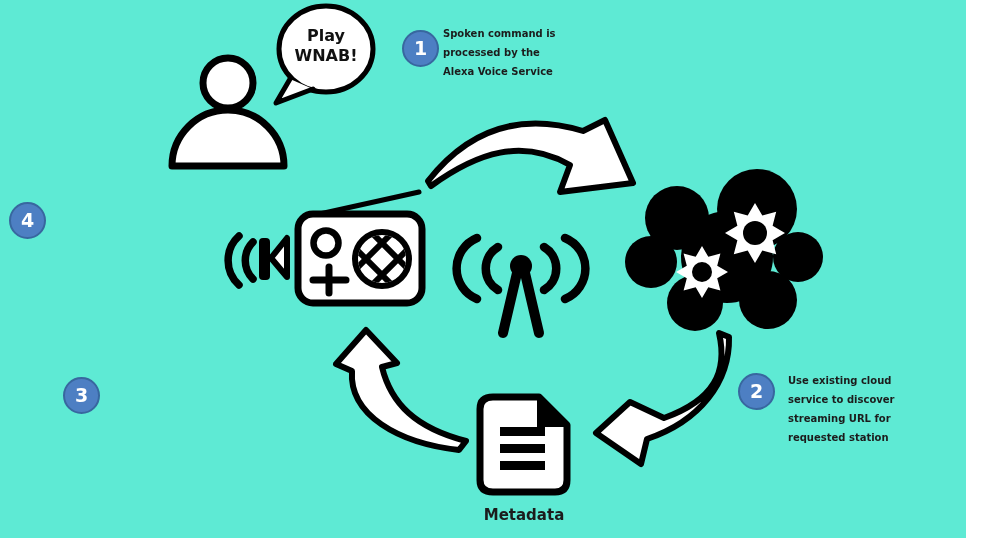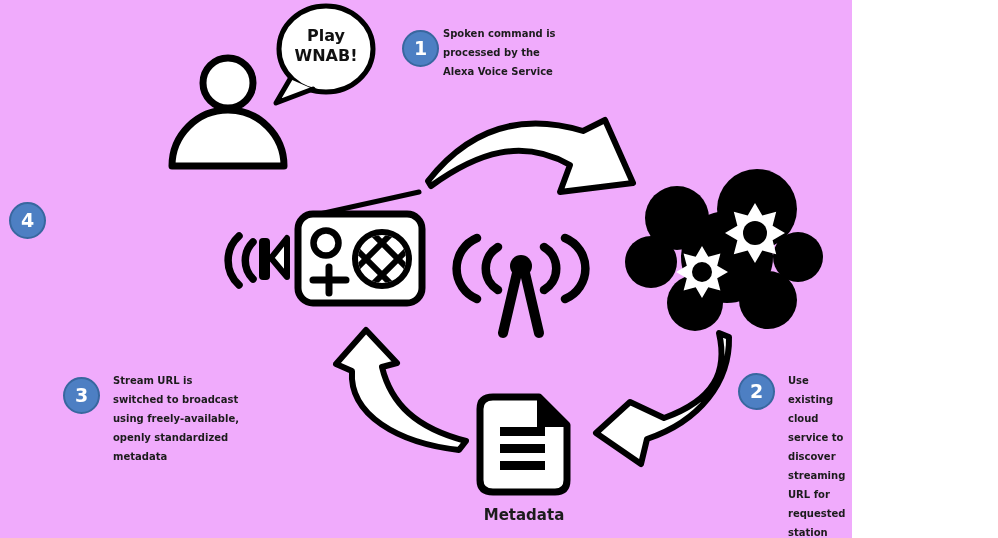--- a/index.html
+++ b/index.html
@@ -1,17 +1,17 @@
 <!DOCTYPE html>
 <html><head>
 <meta charset="utf-8">
 <style>
   html,body{margin:0;padding:0;background:#ffffff;}
   .canvas{
-    position:relative;width:852px;height:538px;background:#f0abfc;overflow:hidden;
+    position:relative;width:966px;height:538px;background:#5eead4;overflow:hidden;
     font-family:"DejaVu Sans","Liberation Sans",sans-serif;
   }
   .canvas svg{position:absolute;left:0;top:0;}
   .badge{
     position:absolute;width:37px;height:37px;border-radius:50%;
     background:#4d7fc3;border:2px solid #38679f;box-sizing:border-box;
     color:#ffffff;font-weight:700;font-size:19px;line-height:33px;text-align:center;
   }
   .step-text{
     position:absolute;color:#1c1c1c;font-weight:700;font-size:10px;line-height:19px;
@@ -134,23 +134,18 @@
 processed by the
 Alexa Voice Service</div>
 
   <div class="badge" style="left:738px;top:373px">2</div>
   <div class="step-text" style="left:788px;top:371px">Use existing cloud
 service to discover
 streaming URL for
 requested station</div>
 
   <div class="badge" style="left:63px;top:377px">3</div>
-  <div class="step-text" style="left:113px;top:371px">Stream URL is
-switched to broadcast
-using freely-available,
-openly standardized
-metadata</div>
 
   <div class="badge" style="left:9px;top:202px">4</div>
 
   <div class="metadata-label">Metadata</div>
 
 </div>
 
 </body></html>

